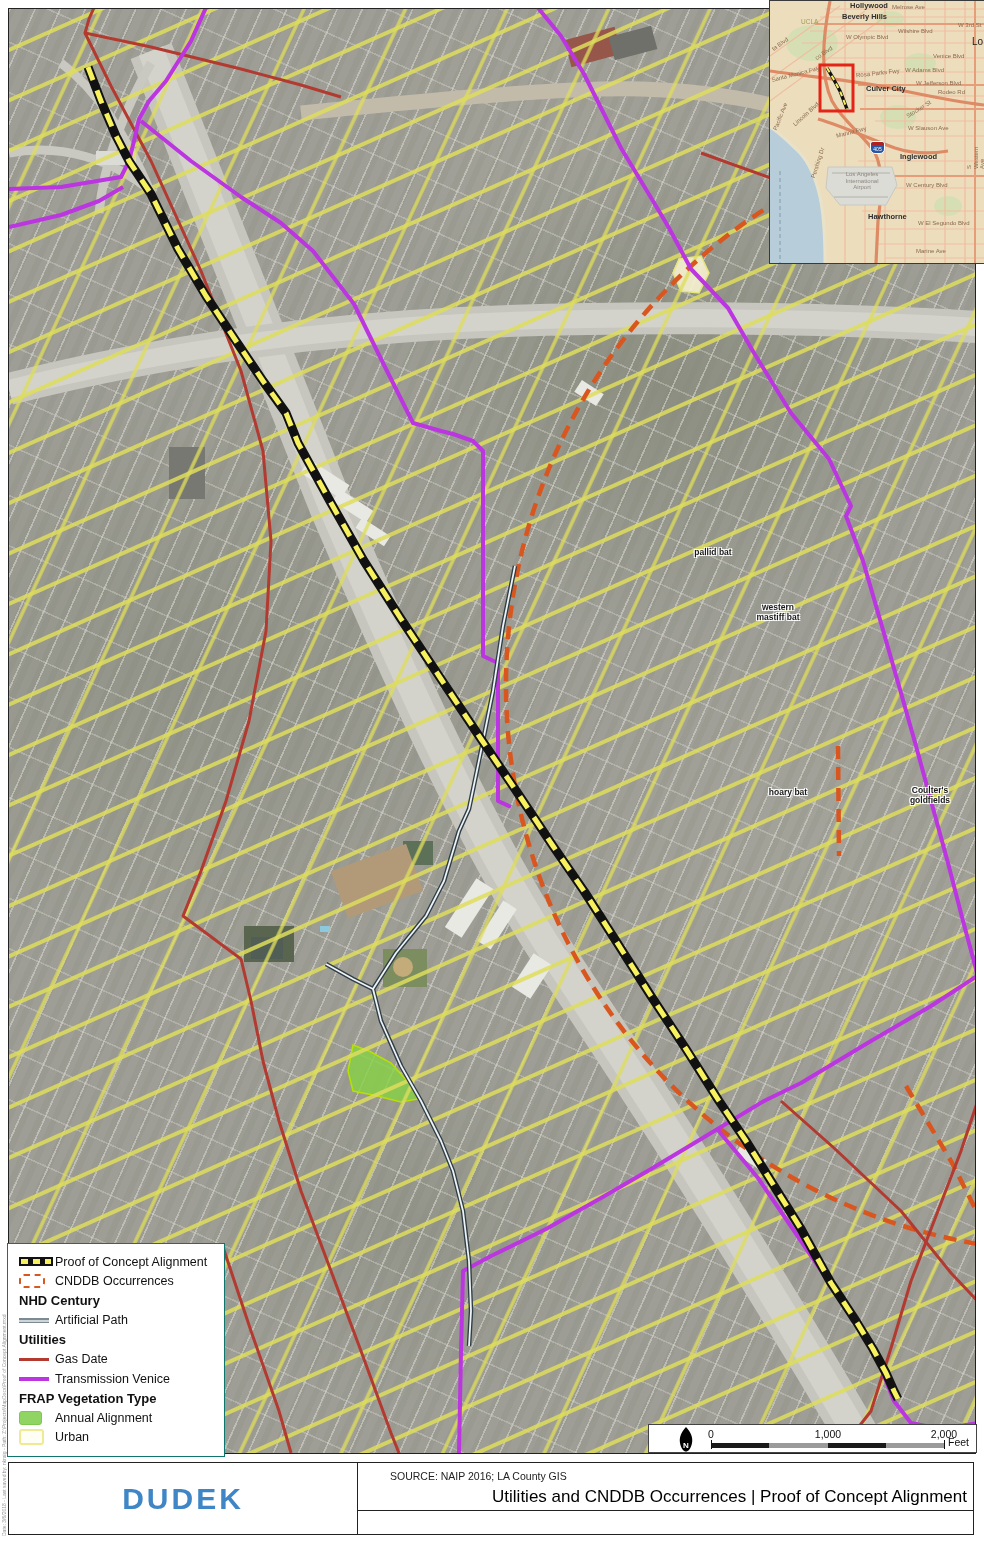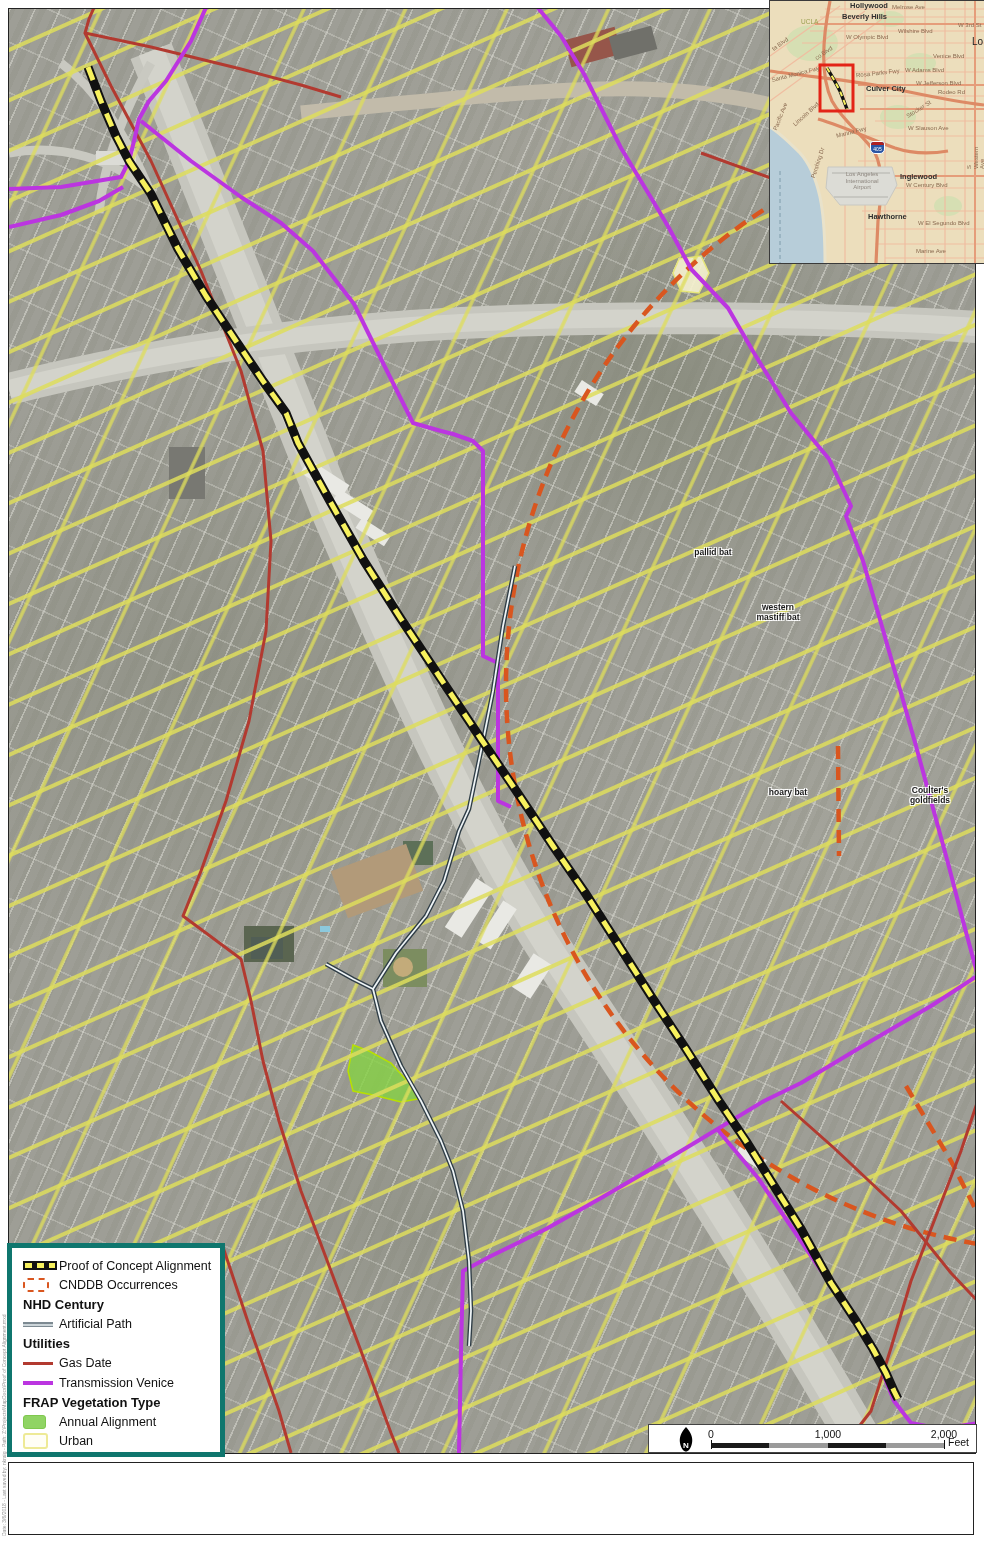--- a/index.html
+++ b/index.html
@@ -19,21 +19,21 @@
       radial-gradient(280px 230px at 55% 9%, rgba(168,166,156,.42), rgba(0,0,0,0) 70%);
   }
   .map svg.overlay{position:absolute;left:0;top:0;}
 
   
   .sp-label{position:absolute;transform:translate(-50%,-50%);font-size:8.5px;font-weight:bold;color:#1a1a1a;
     text-align:center;line-height:1.2;white-space:pre-line;
     text-shadow:-1px -1px 0 #fff,1px -1px 0 #fff,-1px 1px 0 #fff,1px 1px 0 #fff,0 0 2px #fff;}
 
   
-  .legend{position:absolute;left:7px;top:1243px;width:218px;height:214px;background:#fff;border:5px solid #0f766e;
+  .legend{position:absolute;left:7px;top:1243px;width:218px;height:214px;background:#fff;border:1px solid #0f766e;
     box-sizing:border-box;padding:8px 0 6px 11px;z-index:30;}
   .lg-row{display:flex;align-items:center;height:19.5px;}
   .lg-sw{width:36px;display:flex;justify-content:flex-start;align-items:center;flex:0 0 36px;}
   .lg-label{font-size:12.5px;color:#111;}
   .lg-header{font-size:13px;font-weight:bold;color:#111;height:19.5px;line-height:19.5px;}
   .sw-align{width:30px;height:5px;border:2.5px solid #111;background:repeating-linear-gradient(90deg,#f7f15e 0 7px,#111 7px 12px);}
   .sw-cnddb{width:22px;height:10px;border:2.5px dashed #d9561f;border-radius:5px;}
   .sw-ap{width:30px;height:5px;background:linear-gradient(180deg,#7d8a92 0 1.5px,#ccd5d9 1.5px 3.5px,#7d8a92 3.5px 5px);}
   .sw-gas{width:30px;height:3px;background:#b23a30;}
   .sw-tr{width:30px;height:3.5px;background:#bb35e0;}
@@ -258,21 +258,21 @@
     <div class="in-label in-street" style="left:1px;top:70px;transform:rotate(-14deg);">Santa Monica Fwy</div>
     <div class="in-label in-street" style="left:86px;top:69px;transform:rotate(-6deg);">Rosa Parks Fwy</div>
     <div class="in-label in-street" style="left:146px;top:79px;">W Jefferson Blvd</div>
     <div class="in-label in-street" style="left:168px;top:88px;">Rodeo Rd</div>
     <div class="in-label in-city" style="left:96px;top:84px;">Culver City</div>
     <div class="in-label in-street" style="left:135px;top:105px;transform:rotate(-32deg);">Stocker St</div>
     <div class="in-label in-street" style="left:20px;top:110px;transform:rotate(-42deg);">Lincoln Blvd</div>
     <div class="in-label in-street" style="left:138px;top:124px;">W Slauson Ave</div>
     <div class="in-label in-street" style="left:66px;top:128px;transform:rotate(-14deg);">Marina Fwy</div>
     <div class="in-label in-street" style="left:2px;top:128px;transform:rotate(-68deg);transform-origin:left top;">Pacific Ave</div>
-    <div class="in-label in-city" style="left:130px;top:152px;margin-top:20px;">Inglewood</div>
+    <div class="in-label in-city" style="left:130px;top:152px;">Inglewood</div>
     <div class="in-label in-street" style="left:196px;top:168px;transform:rotate(-90deg);transform-origin:left top;">S Western Ave</div>
     <div class="in-label in-airport" style="left:64px;top:170px;width:56px;">Los Angeles
 International
 Airport</div>
     <div class="in-label in-street" style="left:136px;top:181px;">W Century Blvd</div>
     <div class="in-label in-street" style="left:40px;top:176px;transform:rotate(-72deg);transform-origin:left top;">Pershing Dr</div>
     <div class="in-label in-city" style="left:98px;top:212px;">Hawthorne</div>
     <div class="in-label in-street" style="left:148px;top:219px;">W El Segundo Blvd</div>
     <div class="in-label in-street" style="left:146px;top:247px;">Marine Ave</div>
 
@@ -343,16 +343,25 @@
         <span style="width:58.25px;background:#9a9a9a;"></span>
         <span style="width:58.25px;background:#1a1a1a;"></span>
         <span style="width:58.25px;background:#9a9a9a;"></span>
     </div>
     <span class="sb-endtick" style="left:62px;"></span>
     <span class="sb-endtick" style="left:295px;"></span>
     <span class="sb-feet">Feet</span>
   </div>
 
   <div class="footer">
+    <div class="f-left">
+      <span class="f-logo">DUDEK</span>
+    </div>
+    <div class="f-right">
+      <div class="f-top">
+        <span class="f-source">SOURCE: NAIP 2016; LA County GIS</span>
+        <span class="f-title">Utilities and CNDDB Occurrences | Proof of Concept Alignment</span>
+      </div>
+    </div>
   </div>
 
   <div class="edge-note">Date: 3/6/2018  -  Last saved by: nkraig  -  Path: Z:\Projects\MapDocs\Proof of Concept Alignment.mxd</div>
 </div>
 
 </body></html>

